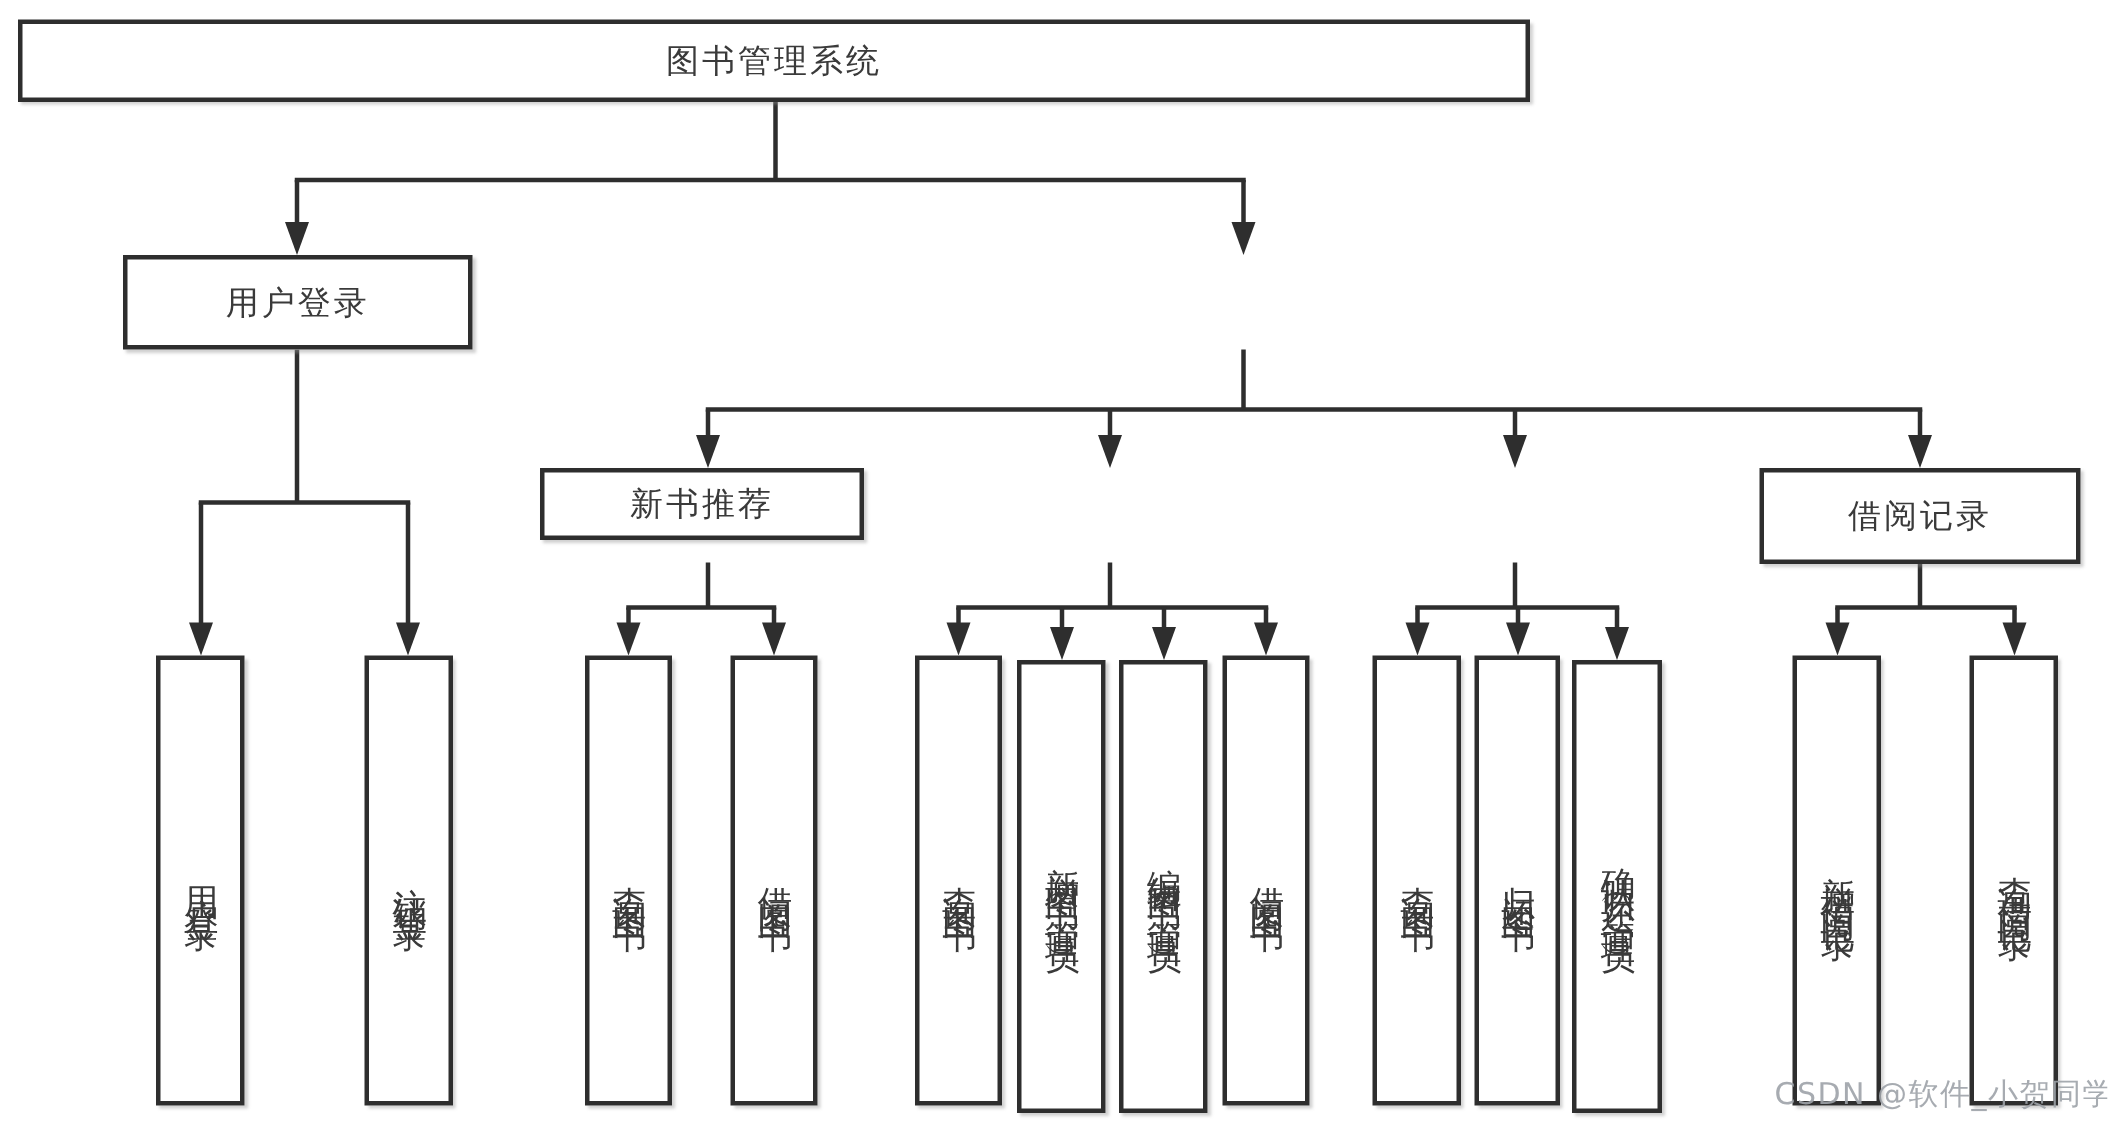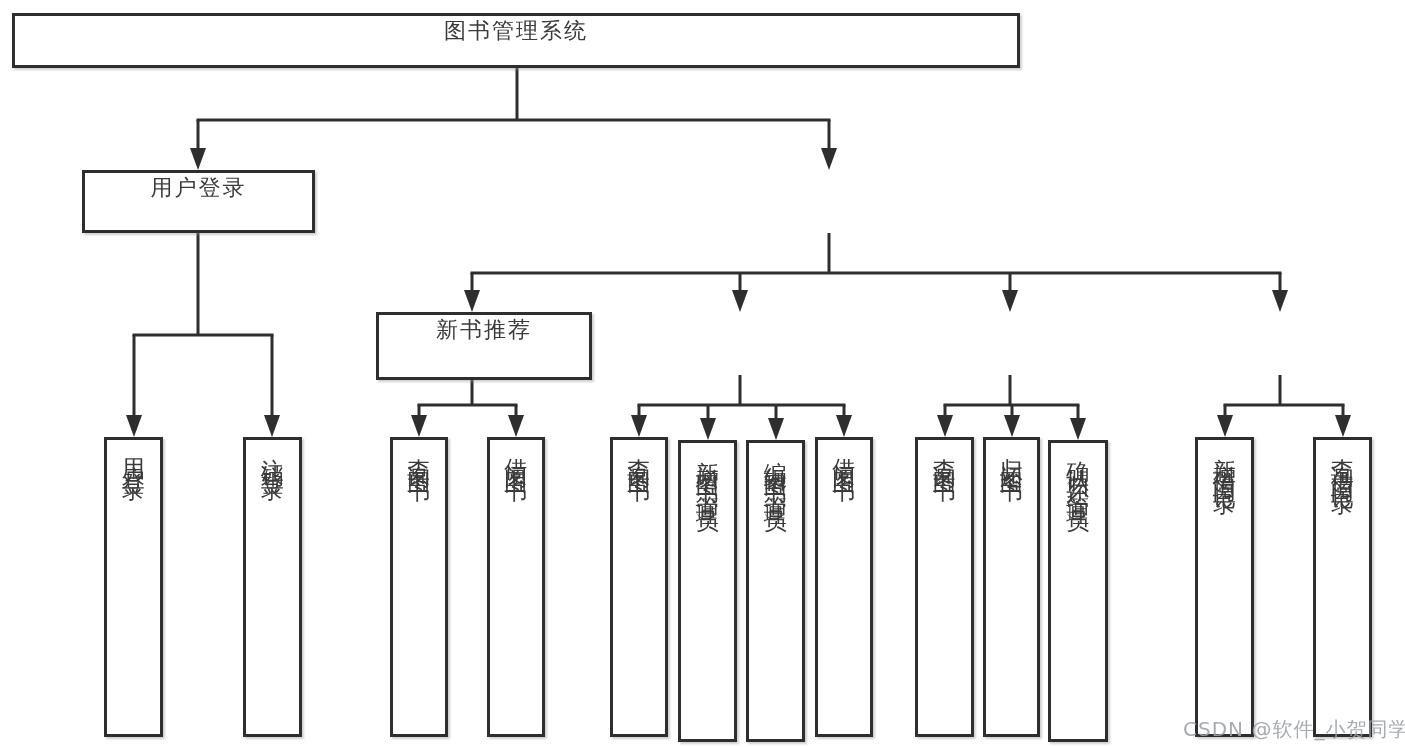--- a/index.html
+++ b/index.html
@@ -16,20 +16,21 @@
     left: 0; top: 0;
     width: 1405px; height: 747px;
     pointer-events: none;
   }
   .node {
     position: absolute;
     box-sizing: border-box;
     border: 3px solid #2e2e2e;
     background: #ffffff;
     display: flex;
+    align-items: center;
     justify-content: center;
     color: #3a3a3a;
     box-shadow: 2px 2px 2px rgba(150,150,150,0.45);
   }
   .hbox { font-size: 22px; letter-spacing: 2px; }
   .vbox .vtext {
     writing-mode: vertical-rl;
     text-orientation: mixed;
     font-size: 23px;
     letter-spacing: 7px;
@@ -121,22 +122,25 @@
   </svg>
 
   <div class="node hbox" style="left:12px;top:13px;width:1008px;height:55px">
     <span>图书管理系统</span>
   </div>
 
   <div class="node hbox" style="left:82px;top:170px;width:233px;height:63px">
     <span>用户登录</span>
   </div>
 
-  <div class="node hbox" style="left:376px;top:312px;width:216px;height:68px">
+  <div class="node hbox" style="left:360px;top:312px;width:216px;height:48px">
     <span>新书推荐</span>
+  </div>
+  <div class="node hbox" style="left:1173px;top:312px;width:214px;height:64px">
+    <span>借阅记录</span>
   </div>
 
   <div class="node vbox" style="left:104px;top:437px;width:59px;height:300px">
     <span class="vtext">用户登录</span>
   </div>
   <div class="node vbox" style="left:243px;top:437px;width:59px;height:300px">
     <span class="vtext">注销登录</span>
   </div>
 
   <div class="node vbox" style="left:390px;top:437px;width:58px;height:300px">

